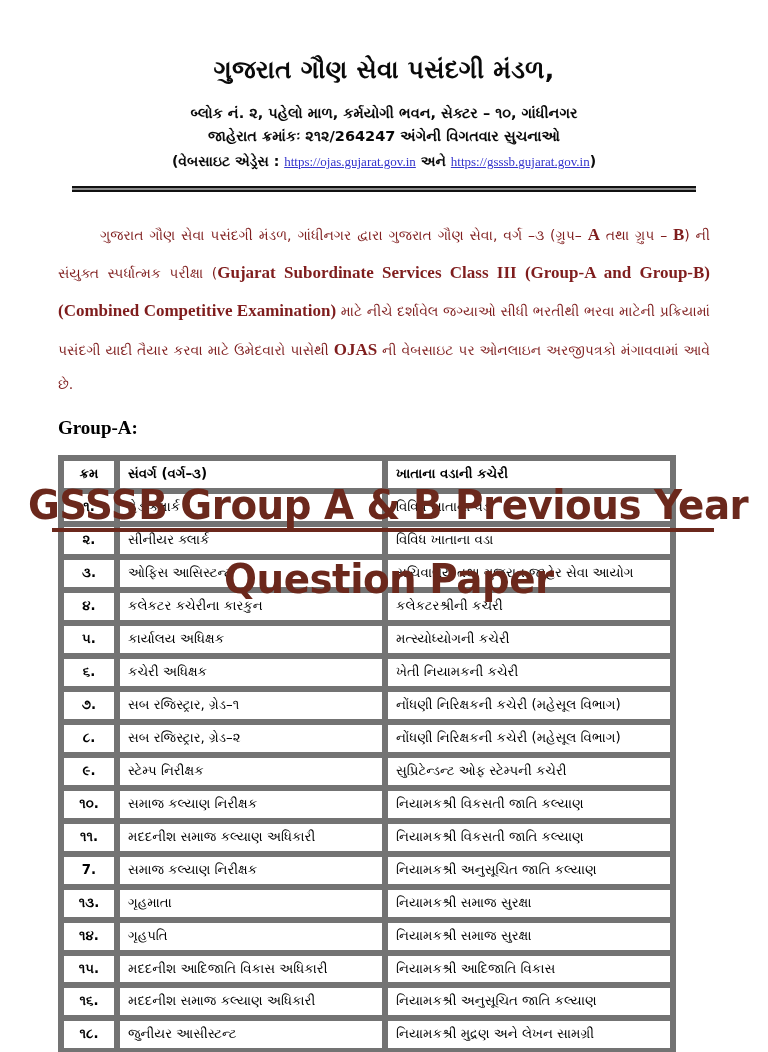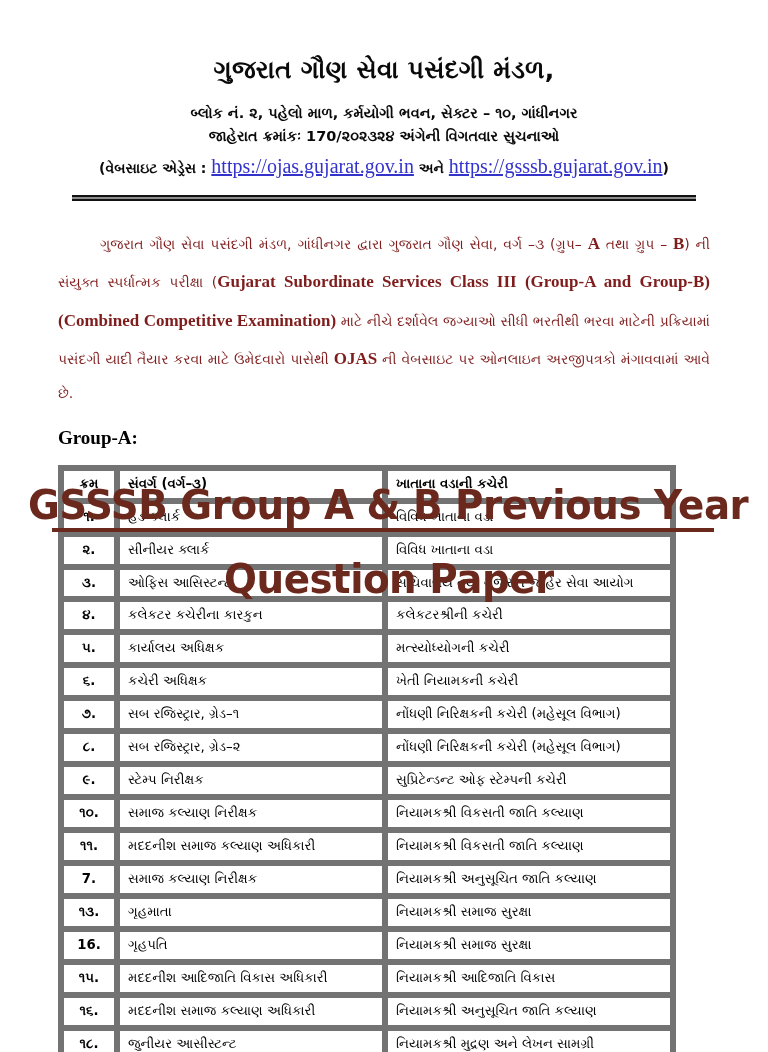--- a/index.html
+++ b/index.html
@@ -54,21 +54,21 @@
     font-size: 14px;
     line-height: 1.6;
     margin: 3px 0 0 0;
     color: #0a0a0a;
   }
   .site-line .url {
     font-family: "Liberation Serif", serif;
     font-weight: normal;
     color: #3333cc;
     text-decoration: underline;
-    font-size: 20px;
+    font-size: 13px;
   }
 
   
   .double-rule {
     margin: 13px 14px 0 14px;
     border-top: 2px solid #111;
     border-bottom: 2px solid #111;
     height: 2px;
     background: #8d8d8d;
   }
@@ -173,21 +173,21 @@
 </head>
 <body>
 
 <div class="page">
 
   <div class="masthead">
     <h1 class="org-title">ગુજરાત ગૌણ  સેવા પસંદગી મંડળ,</h1>
 
     <p class="addr-line">બ્લોક નં. ૨, પહેલો માળ, કર્મયોગી ભવન, સેક્ટર – ૧૦, ગાંધીનગર</p>
 
-    <p class="addr-line">જાહેરાત ક્રમાંકઃ 170/૨૦૨૩૨૪  અંગેની વિગતવાર સુચનાઓ</p>
+    <p class="addr-line">જાહેરાત ક્રમાંકઃ ૨૧૨/264247  અંગેની વિગતવાર સુચનાઓ</p>
 
     <p class="site-line">
       <span>(વેબસાઇટ એડ્રેસ : </span><a class="url" href="#">https://ojas.gujarat.gov.in</a><span> અને </span><a class="url" href="#">https://gsssb.gujarat.gov.in</a><span>)</span>
     </p>
   </div>
 
   <div class="double-rule"></div>
 
   <p class="intro">
     <span>ગુજરાત ગૌણ સેવા પસંદગી મંડળ, ગાંધીનગર દ્વારા ગુજરાત ગૌણ સેવા, વર્ગ –૩ (ગ્રુપ– </span><span class="en">A</span><span> તથા ગ્રુપ – </span><span class="en">B</span><span>) ની સંયુક્ત સ્પર્ધાત્મક પરીક્ષા (</span><span class="en">Gujarat Subordinate Services Class III (Group-A and Group-B) (Combined Competitive Examination)</span><span> માટે  નીચે દર્શાવેલ જગ્યાઓ સીધી ભરતીથી ભરવા માટેની પ્રક્રિયામાં પસંદગી યાદી તૈયાર કરવા માટે ઉમેદવારો પાસેથી </span><span class="en">OJAS</span><span> ની વેબસાઇટ પર ઓનલાઇન અરજીપત્રકો મંગાવવામાં આવે છે.</span>
@@ -268,21 +268,21 @@
           <td class="sr">7.</td>
           <td>સમાજ કલ્યાણ નિરીક્ષક</td>
           <td>નિયામકશ્રી અનુસૂચિત જાતિ કલ્યાણ</td>
         </tr>
         <tr>
           <td class="sr">૧૩.</td>
           <td>ગૃહમાતા</td>
           <td>નિયામકશ્રી સમાજ સુરક્ષા</td>
         </tr>
         <tr>
-          <td class="sr">16.</td>
+          <td class="sr">૧૪.</td>
           <td>ગૃહપતિ</td>
           <td>નિયામકશ્રી સમાજ સુરક્ષા</td>
         </tr>
         <tr>
           <td class="sr">૧૫.</td>
           <td>મદદનીશ આદિજાતિ વિકાસ અધિકારી</td>
           <td>નિયામકશ્રી આદિજાતિ વિકાસ</td>
         </tr>
         <tr>
           <td class="sr">૧૬.</td>

